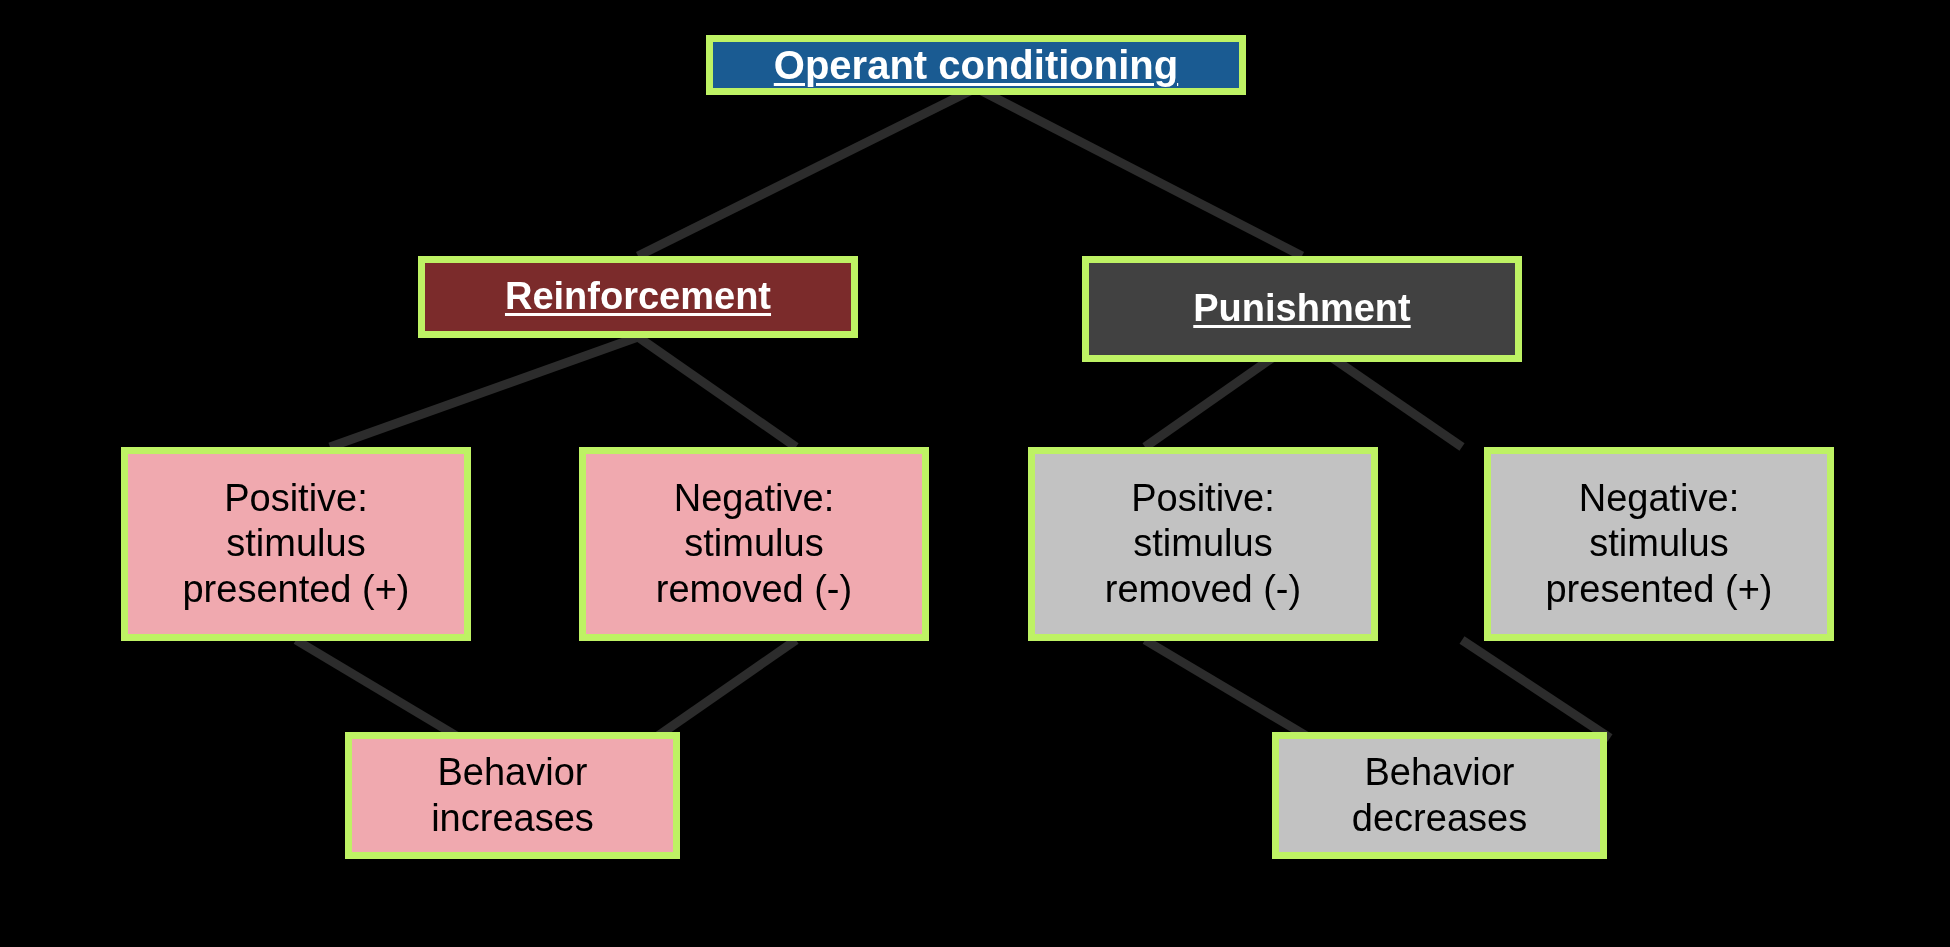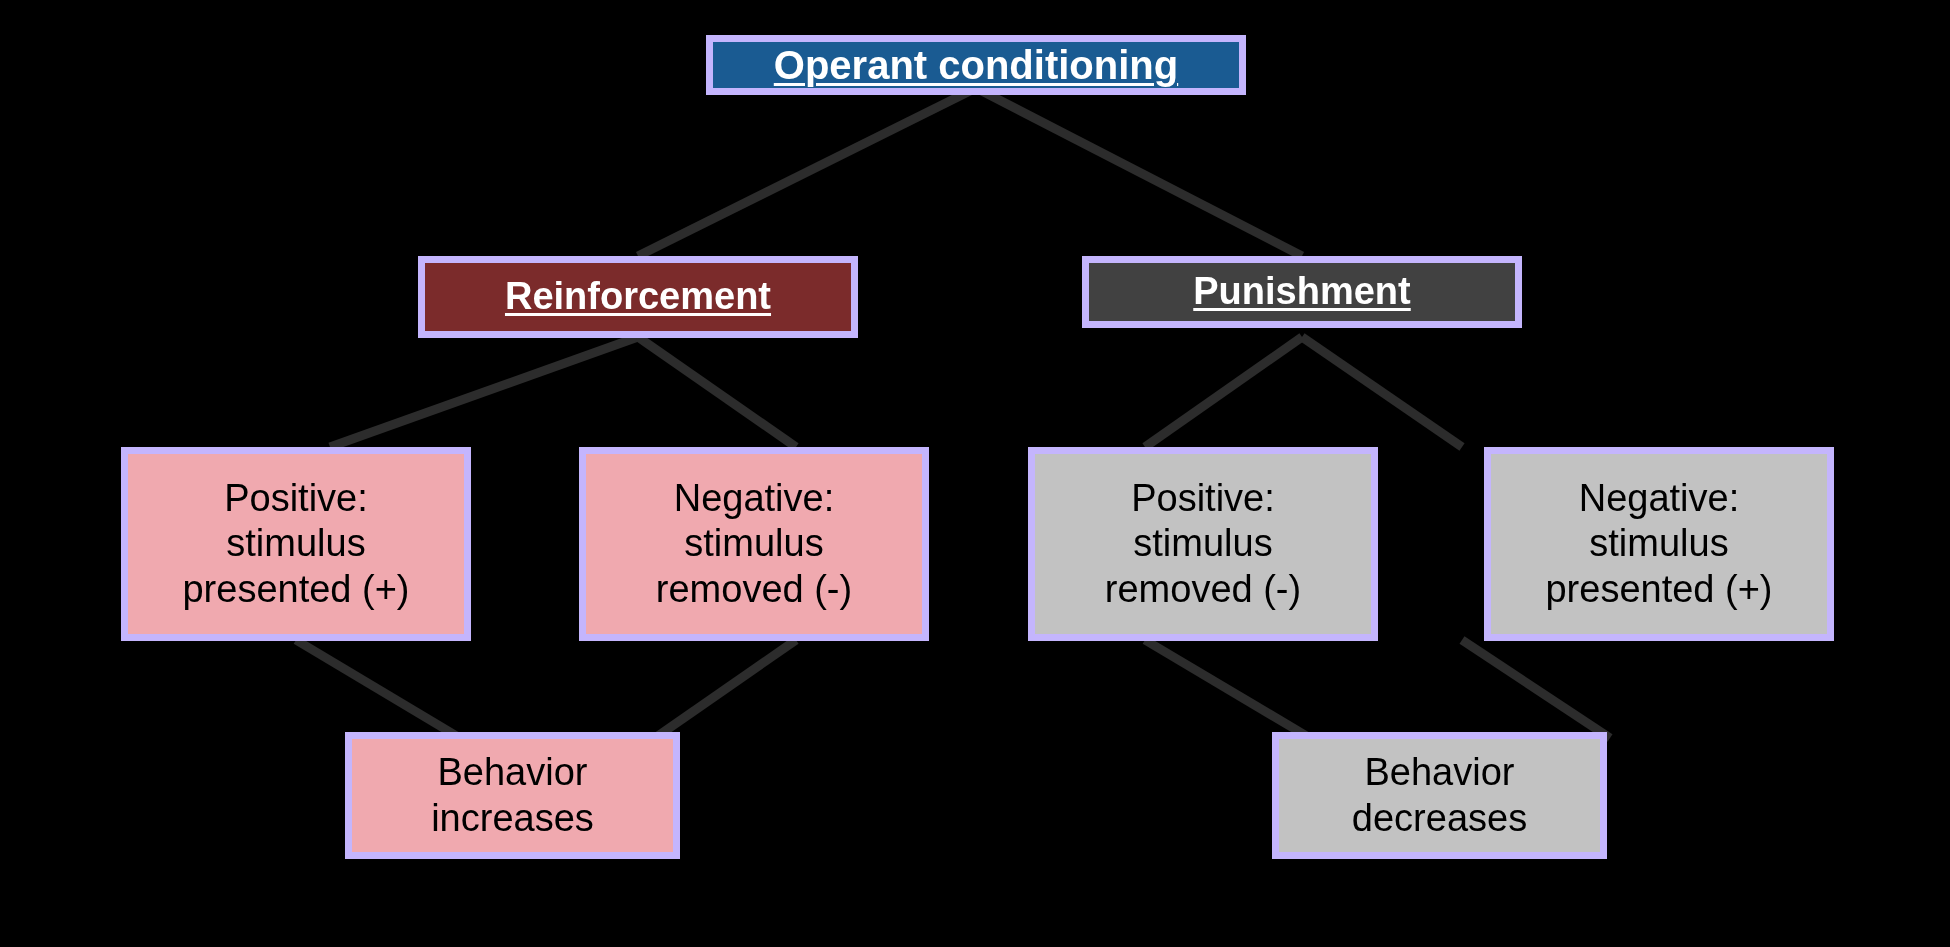--- a/index.html
+++ b/index.html
@@ -27,21 +27,21 @@
     height: 947px;
     display: block;
   }
   .node-box {
     position: absolute;
     box-sizing: border-box;
     display: flex;
     align-items: center;
     justify-content: center;
     text-align: center;
-    border: 7px solid #c4b5fd;
+    border: 7px solid #bef264;
     line-height: 1.20;
   }
   .node-label {
     display: block;
     width: 100%;
     white-space: pre-line;
   }
   .lvl0 {
     background: #1a5b92;
     color: #ffffff;
@@ -118,21 +118,21 @@
   </svg>
 
   <div class="node-box lvl0" style="left:706px; top:35px; width:540px; height:60px;">
     <span class="node-label">Operant conditioning</span>
   </div>
 
   <div class="node-box lvl1-reinforce" style="left:418px; top:256px; width:440px; height:82px;">
     <span class="node-label">Reinforcement</span>
   </div>
 
-  <div class="node-box lvl1-punish" style="left:1082px; top:256px; width:440px; height:72px;">
+  <div class="node-box lvl1-punish" style="left:1082px; top:256px; width:440px; height:106px;">
     <span class="node-label">Punishment</span>
   </div>
 
   <div class="node-box pink" style="left:121px; top:447px; width:350px; height:194px;">
     <span class="node-label">Positive:
 stimulus
 presented (+)</span>
   </div>
 
   <div class="node-box pink" style="left:579px; top:447px; width:350px; height:194px;">

